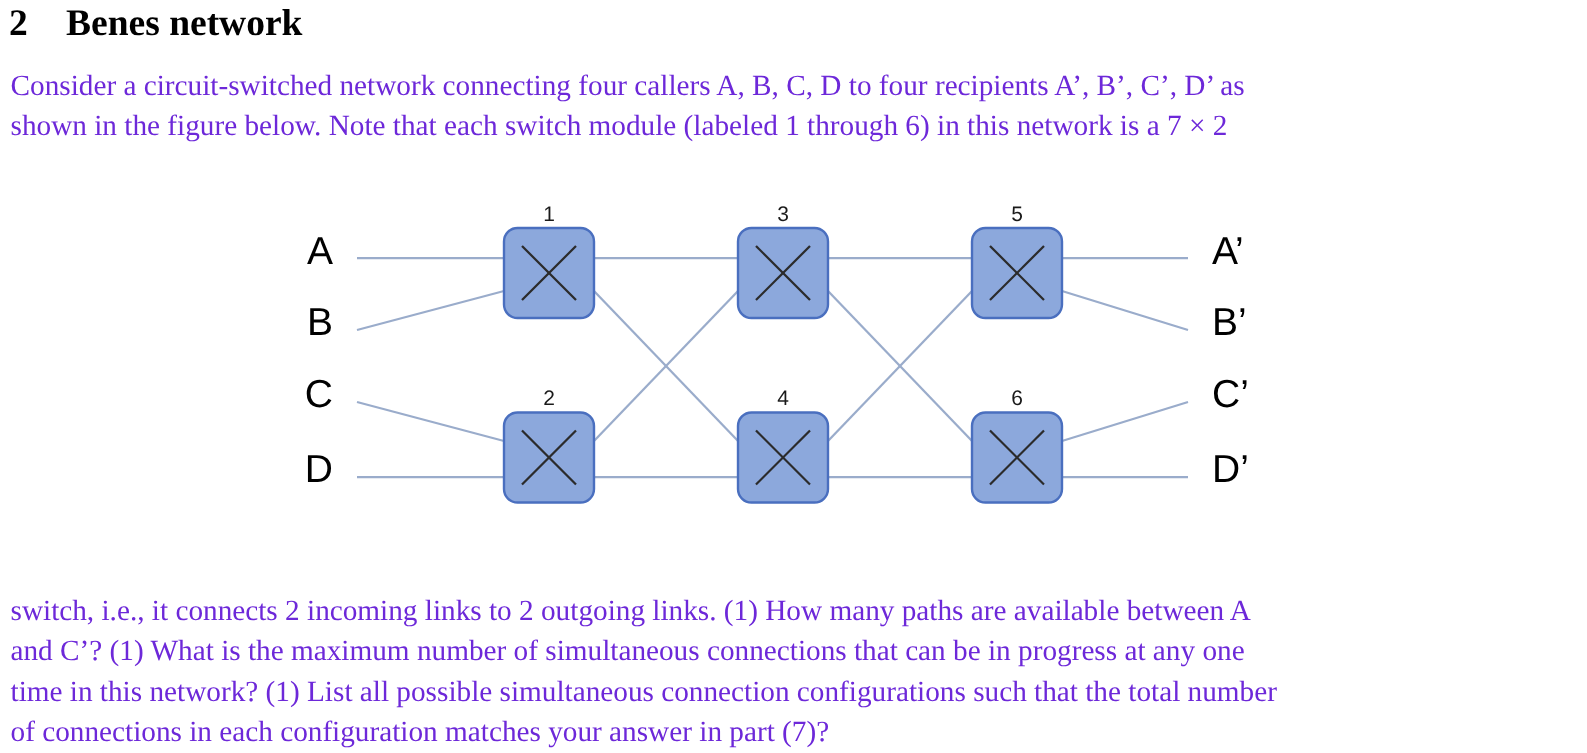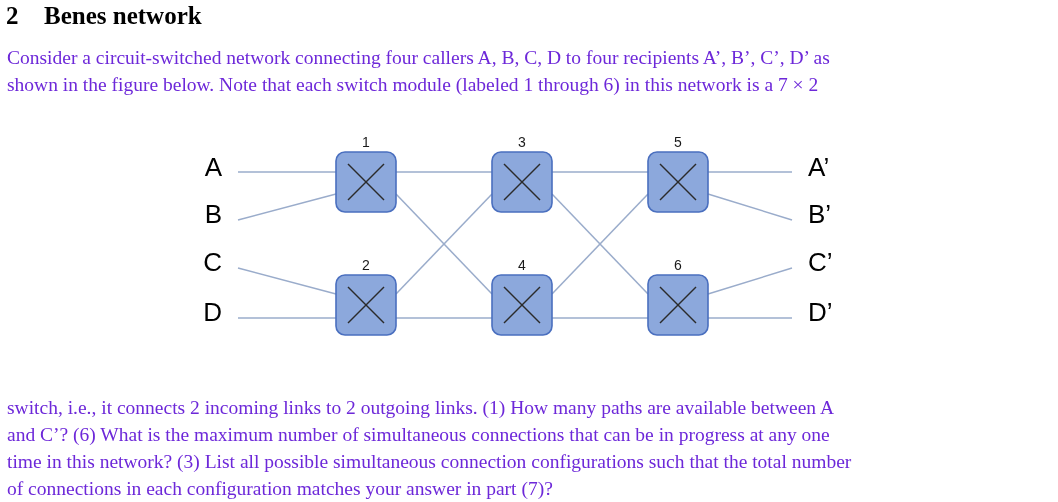--- a/index.html
+++ b/index.html
@@ -131,18 +131,18 @@
           <text x="808" y="48" class="io-label right">A’</text>
           <text x="808" y="95" class="io-label right">B’</text>
           <text x="808" y="143" class="io-label right">C’</text>
           <text x="808" y="193" class="io-label right">D’</text>
         </g>
     </svg>
   </div>
 
   <div class="para" id="outro">
     <span class="ln">switch, i.e., it connects 2 incoming links to 2 outgoing links. (1) How many paths are available between A</span>
-    <span class="ln">and C’? (6) What is the maximum number of simultaneous connections that can be in progress at any one</span>
-    <span class="ln">time in this network? (3) List all possible simultaneous connection configurations such that the total number</span>
+    <span class="ln">and C’? (1) What is the maximum number of simultaneous connections that can be in progress at any one</span>
+    <span class="ln">time in this network? (1) List all possible simultaneous connection configurations such that the total number</span>
     <span class="ln">of connections in each configuration matches your answer in part (7)?</span>
   </div>
 
 </div>
 
 </body></html>

